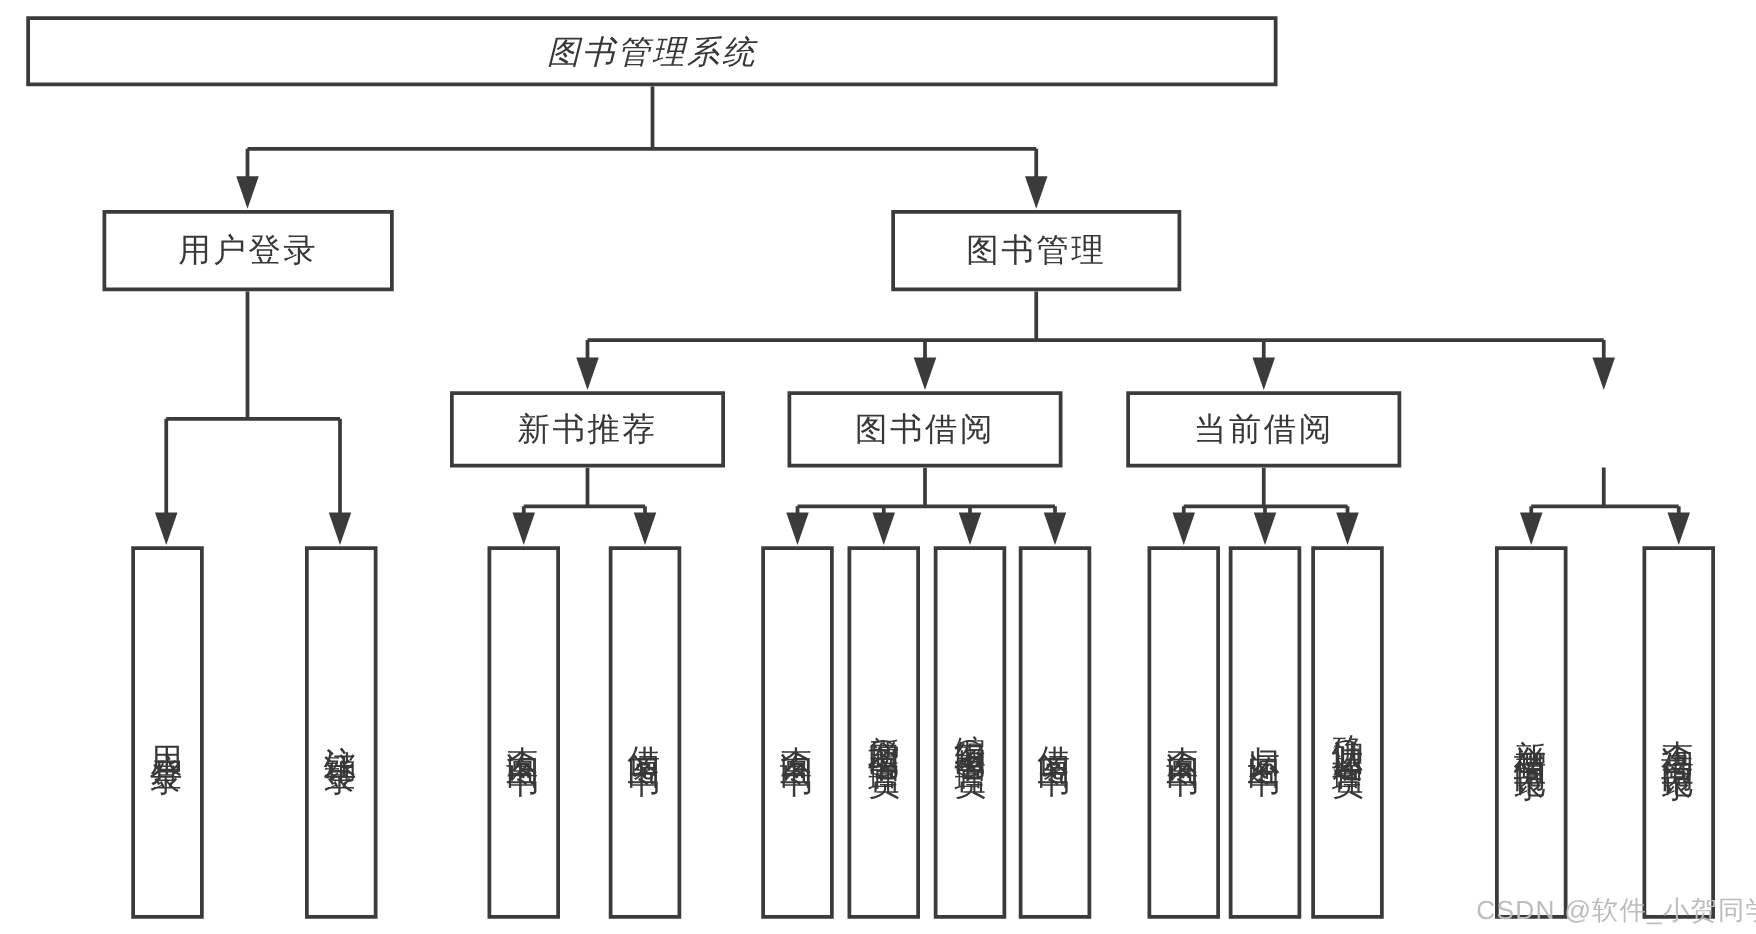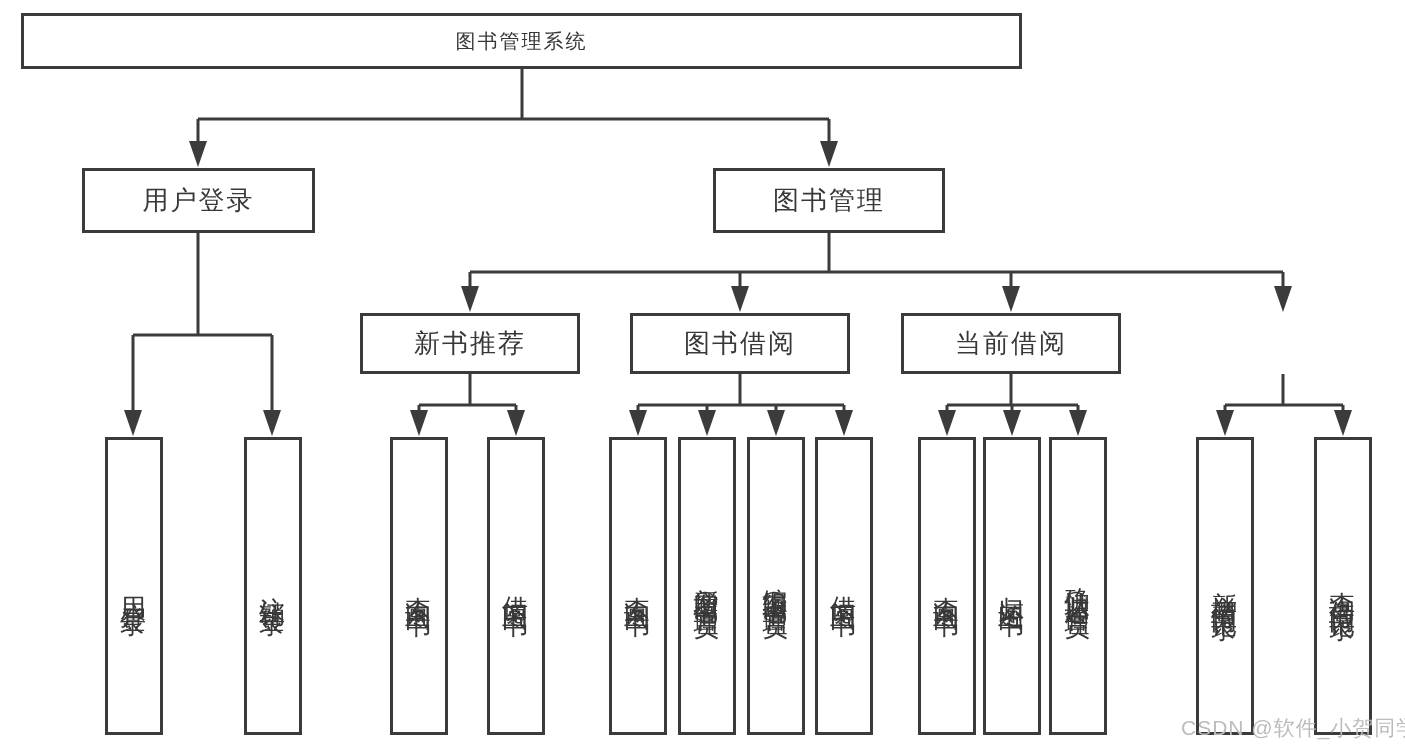--- a/index.html
+++ b/index.html
@@ -18,21 +18,21 @@
     border: 3px solid #3b3b3b;
     background: #ffffff;
     display: flex;
     align-items: center;
     justify-content: center;
     color: #383838;
     font-size: 26px;
     letter-spacing: 2px;
     white-space: nowrap;
   }
-  .box.root { font-size: 20px; }
+  .box.root { font-size: 26px; font-style: italic; }
   .vbox {
     writing-mode: vertical-rl;
     text-orientation: mixed;
     font-size: 26px;
     letter-spacing: 5px;
     white-space: normal;
   }
   .vbox.long { font-size: 25px; letter-spacing: 4px; }
   .watermark {
     position: absolute;

